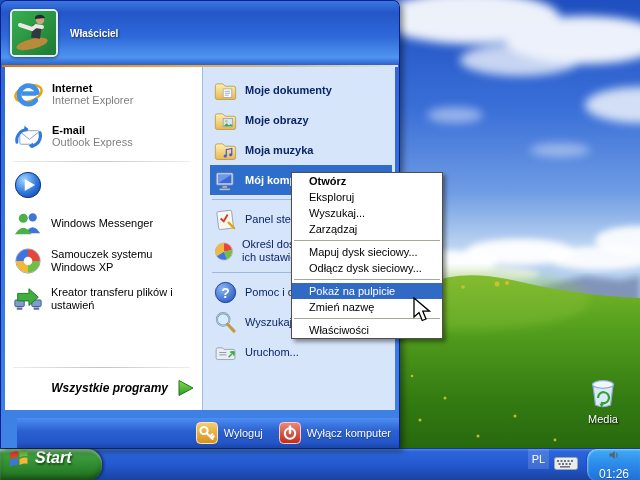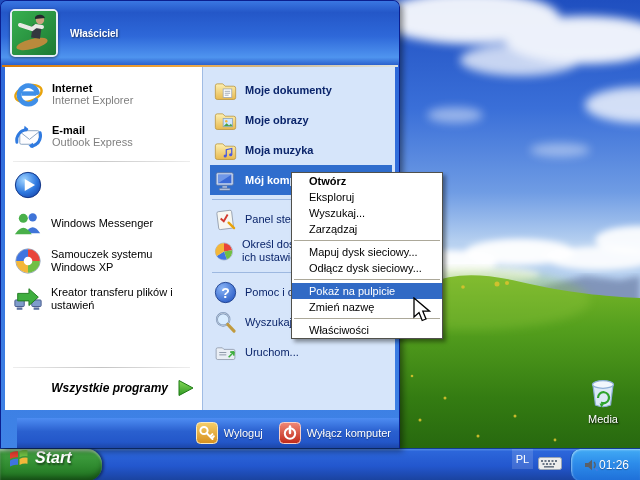--- a/index.html
+++ b/index.html
@@ -20,24 +20,24 @@
     border-top:1px solid #123d92;}
   .start-btn{position:absolute;left:0;top:0;height:32px;width:102px;display:flex;align-items:flex-start;gap:6px;padding-left:9px;
     background:linear-gradient(180deg,#7bc27b 0%,#3f9e3f 16%,#2f8a2f 55%,#1c6b1c 100%);
     border-radius:0 15px 15px 0;cursor:pointer;
     box-shadow:inset 0 2px 2px rgba(255,255,255,.35), inset 0 -4px 5px rgba(0,0,0,.3), 2px 0 3px rgba(0,0,0,.45);}
   .start-lbl{color:#fff;font-size:16px;font-weight:bold;font-style:italic;text-shadow:1px 2px 2px rgba(0,0,0,.5);}
   .tray{position:absolute;right:0;top:0;height:28px;display:flex;z-index:6;}
   .lang-box{min-width:21px;height:20px;display:flex;align-items:center;justify-content:center;color:#fff;
     background:rgba(255,255,255,.14);margin-right:5px;cursor:pointer;}
   .kbd-wrap{margin-right:8px;cursor:pointer;display:flex;align-items:center;}
-  .tray-capsule{height:32px;display:flex;align-items:center;padding:0 11px 0 12px;
+  .tray-capsule{height:32px;display:flex;align-items:center;gap:6px;padding:0 11px 0 12px;
     background:linear-gradient(180deg,#42abf5 0%,#2d8cea 45%,#1e6fd8 100%);
     border-left:1px solid #1553b5;box-shadow:inset 1px 1px 2px rgba(255,255,255,.45);
-    border-radius:10px 0 0 10px;}
+    border-radius:10px 0 0 10px;flex-direction:column;}
   .tray-clock{color:#fff;font-size:12px;text-shadow:0 1px 1px rgba(0,0,0,.3);}
 
   
   .start-menu{position:absolute;left:0;top:0;width:400px;height:448px;z-index:10;
     background:linear-gradient(180deg,#2b63d6,#3f83e6);
     border:1px solid #0b1f8f;border-bottom:none;border-radius:7px 7px 0 0;
     box-shadow:3px 3px 6px rgba(0,0,0,.45);}
   .sm-header{position:absolute;left:0;top:0;right:0;height:64px;border-radius:6px 6px 0 0;
     background:linear-gradient(180deg,#3a77e2 0%,#2457c8 18%,#2e68d9 55%,#4f94ef 88%,#2b61cd 100%);
     display:flex;align-items:center;gap:12px;padding-left:9px;}

